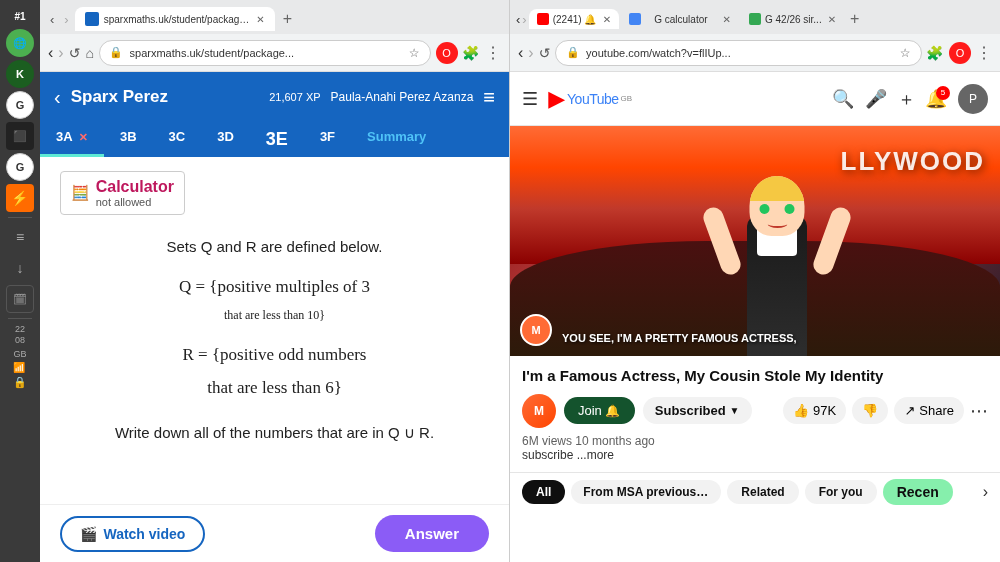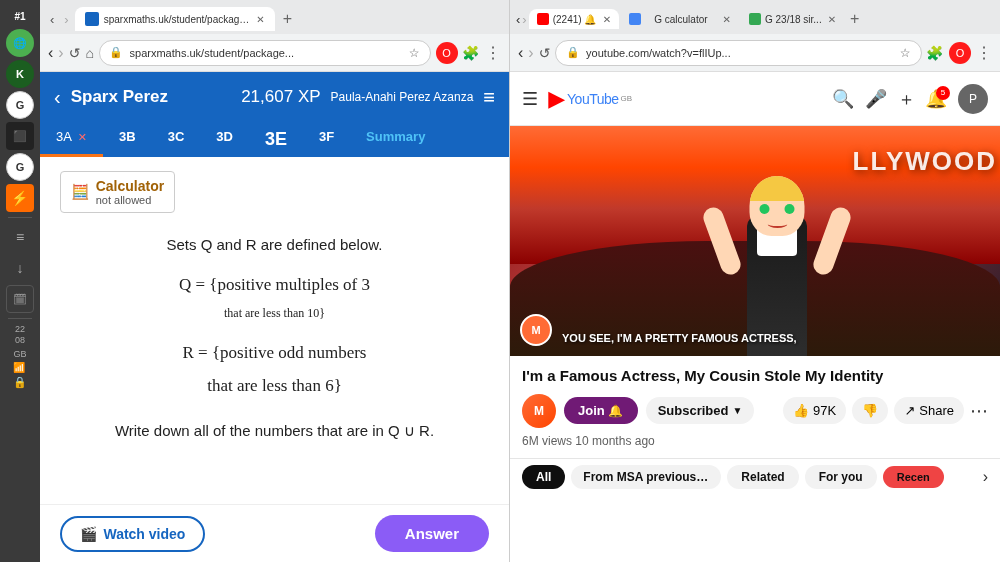--- a/index.html
+++ b/index.html
@@ -54,45 +54,45 @@
     <button style="width:22px;height:22px;border-radius:50%;background:#ff1a1a;border:none;display:flex;align-items:center;justify-content:center;font-size:11px;color:#fff;cursor:pointer;">O</button>
     <button style="background:none;border:none;font-size:14px;color:#555;cursor:pointer;">🧩</button>
     <button style="background:none;border:none;font-size:16px;color:#555;cursor:pointer;">⋮</button>
   </div>
 
   <div style="flex:1;display:flex;flex-direction:column;overflow:hidden;">
 
     <div style="background:#1565c0;display:flex;align-items:center;padding:8px 14px;gap:10px;height:50px;">
       <button style="background:none;border:none;color:#fff;font-size:20px;cursor:pointer;">‹</button>
       <span style="color:#fff;font-size:17px;font-weight:bold;flex:1;">Sparx Perez</span>
-      <span style="color:#fff;font-size:17px;">21,607 XP</span>
+      <span style="color:#fff;font-size:11px;">21,607 XP</span>
       <span style="color:#fff;font-size:12px;">Paula-Anahi Perez Azanza</span>
       <button style="background:none;border:none;color:#fff;font-size:20px;cursor:pointer;">≡</button>
     </div>
 
     <div style="background:#1565c0;display:flex;">
-      <div style="padding:7px 16px;color:#fff;font-size:13px;font-weight:400;cursor:pointer;position:relative;border-bottom:3px solid #f97316;">
+      <div style="padding:7px 16px;color:#fff;font-size:13px;font-weight:700;cursor:pointer;position:relative;border-bottom:3px solid #5eead4;">
         <span>3A</span>
         <span style="color:#ff6b6b;margin-left:3px;font-size:11px;">✕</span>
       </div>
       <div style="padding:7px 16px;color:#fff;font-size:13px;font-weight:700;cursor:pointer;">3B</div>
       <div style="padding:7px 16px;color:#fff;font-size:13px;font-weight:700;cursor:pointer;">3C</div>
       <div style="padding:7px 16px;color:#fff;font-size:13px;font-weight:700;cursor:pointer;">3D</div>
       <div style="padding:7px 16px;color:#fff;font-size:18px;font-weight:700;cursor:pointer;">3E</div>
       <div style="padding:7px 16px;color:#fff;font-size:13px;font-weight:700;cursor:pointer;">3F</div>
       <div style="padding:7px 16px;color:#4fc3f7;font-size:13px;font-weight:700;cursor:pointer;">Summary</div>
     </div>
 
     <div style="flex:1;padding:14px 20px;background:#fff;display:flex;flex-direction:column;overflow:hidden;">
 
       <div style="display:flex;align-items:center;gap:10px;margin-bottom:18px;">
         <div style="display:flex;align-items:center;gap:6px;border:1px solid #ccc;border-radius:4px;padding:6px 10px;">
           <span style="font-size:15px;">🧮</span>
           <div>
-            <div style="font-size:14px;color:#a16207;font-weight:600;">Calculator</div>
+            <div style="font-size:16px;color:#be185d;font-weight:600;">Calculator</div>
             <div style="font-size:11px;color:#555;">not allowed</div>
           </div>
         </div>
       </div>
 
       <div style="font-size:15px;color:#222;line-height:1.8;text-align:center;flex:1;">
         <p style="margin-bottom:12px;font-size:15px;">Sets Q and R are defined below.</p>
         <p style="font-family:'Times New Roman',serif;font-size:17px;margin-bottom:2px;">Q = {positive multiples of 3</p>
         <p style="font-family:'Times New Roman',serif;font-size:12px;margin-bottom:14px;">that are less than 10}</p>
         <p style="font-family:'Times New Roman',serif;font-size:17px;margin-bottom:2px;">R = {positive odd numbers</p>
@@ -124,21 +124,21 @@
       <span style="overflow:hidden;text-overflow:ellipsis;white-space:nowrap;">(2241) 🔔</span>
       <span style="color:#666;margin-left:2px;">✕</span>
     </div>
     <div style="display:flex;align-items:center;gap:13px;padding:4px 8px;background:#e8e9ea;border-radius:8px 8px 0 0;font-size:10px;color:#333;min-width:80px;">
       <div style="width:12px;height:12px;border-radius:2px;background:#4285f4;flex-shrink:0;"></div>
       <span>G calculator</span>
       <span style="color:#666;margin-left:2px;">✕</span>
     </div>
     <div style="display:flex;align-items:center;gap:4px;padding:4px 8px;background:#e8e9ea;border-radius:8px 8px 0 0;font-size:10px;color:#333;min-width:80px;">
       <div style="width:12px;height:12px;border-radius:2px;background:#34a853;flex-shrink:0;"></div>
-      <span>G 23/18 sir...</span>
+      <span>G 42/26 sir...</span>
       <span style="color:#666;margin-left:2px;">✕</span>
     </div>
     <button style="background:none;border:none;font-size:16px;color:#666;cursor:pointer;padding:0 4px;">+</button>
   </div>
 
   <div style="display:flex;align-items:center;padding:4px 8px;gap:5px;height:38px;background:#f1f3f4;border-bottom:1px solid #ddd;">
     <button style="background:none;border:none;font-size:16px;color:#333;cursor:pointer;">‹</button>
     <button style="background:none;border:none;font-size:16px;color:#aaa;cursor:pointer;">›</button>
     <button style="background:none;border:none;font-size:14px;color:#555;cursor:pointer;">↺</button>
     <div style="flex:1;height:26px;border-radius:13px;border:1px solid #ccc;background:#fff;display:flex;align-items:center;padding:0 10px;gap:6px;">
@@ -170,21 +170,21 @@
       </button>
       <div style="width:30px;height:30px;border-radius:50%;background:#666;display:flex;align-items:center;justify-content:center;color:#fff;font-size:12px;cursor:pointer;">P</div>
     </div>
 
     <div style="width:100%;height:230px;position:relative;overflow:hidden;background:linear-gradient(135deg,#8B0000 0%,#b34040 30%,#c0392b 50%,#1a1a2e 100%);cursor:pointer;flex-shrink:0;">
 
       <div style="position:absolute;top:0;left:0;right:0;height:60%;background:linear-gradient(to bottom,#ff6b35 0%,#ff4500 30%,#c0392b 60%,#8B0000 100%);"></div>
 
       <div style="position:absolute;bottom:0;left:0;right:0;height:50%;background:linear-gradient(to bottom,#4a1010 0%,#2c1a0a 100%);border-radius:40% 40% 0 0;"></div>
 
-      <div style="position:absolute;top:20px;right:3px;font-size:26px;font-weight:900;color:rgba(255,255,255,0.9);letter-spacing:2px;text-shadow:2px 2px 8px rgba(0,0,0,0.6);">LLYWOOD</div>
+      <div style="position:absolute;top:20px;right:15px;font-size:26px;font-weight:900;color:rgba(255,255,255,0.9);letter-spacing:2px;text-shadow:2px 2px 8px rgba(0,0,0,0.6);">LLYWOOD</div>
 
       <div style="position:absolute;bottom:0;left:50%;transform:translateX(-30%);width:110px;height:190px;">
 
         <div style="position:relative;width:100%;height:100%;">
 
           <div style="position:absolute;bottom:0;left:50%;transform:translateX(-50%);width:60px;height:140px;background:linear-gradient(to bottom,#1a1a1a 0%,#2d2d2d 100%);border-radius:10px 10px 0 0;"></div>
 
           <div style="position:absolute;bottom:100px;left:50%;transform:translateX(-50%);width:40px;height:30px;background:#fff;border-radius:4px;"></div>
 
           <div style="position:absolute;bottom:120px;left:50%;transform:translateX(-50%);width:55px;height:60px;background:#ffd7b5;border-radius:50% 50% 40% 40%;overflow:hidden;">
@@ -207,21 +207,21 @@
       <div style="position:absolute;bottom:12px;left:52px;right:10px;color:#fff;font-size:11px;font-weight:bold;text-shadow:1px 1px 3px rgba(0,0,0,0.9);">
         <span>YOU SEE, I'M A PRETTY FAMOUS ACTRESS,</span>
       </div>
     </div>
 
     <div style="padding:10px 12px;">
       <div style="font-size:15px;font-weight:700;color:#0f0f0f;margin-bottom:8px;line-height:1.3;">I'm a Famous Actress, My Cousin Stole My Identity</div>
 
       <div style="display:flex;align-items:center;gap:8px;margin-bottom:6px;flex-wrap:wrap;">
         <div style="width:34px;height:34px;border-radius:50%;background:linear-gradient(135deg,#ff6b35,#ff4500);display:flex;align-items:center;justify-content:center;color:#fff;font-size:12px;font-weight:bold;flex-shrink:0;cursor:pointer;">M</div>
-        <button style="background:#701a75;color:#fff;border:none;border-radius:20px;padding:6px 14px;font-size:13px;font-weight:700;cursor:pointer;display:flex;align-items:center;gap:4px;">
+        <button style="background:#14532d;color:#fff;border:none;border-radius:20px;padding:6px 14px;font-size:13px;font-weight:400;cursor:pointer;display:flex;align-items:center;gap:4px;">
           <span>Join</span>
           <span style="font-size:12px;">🔔</span>
         </button>
         <button style="background:#f2f2f2;color:#0f0f0f;border:none;border-radius:20px;padding:6px 12px;font-size:13px;font-weight:600;cursor:pointer;display:flex;align-items:center;gap:4px;">
           <span>Subscribed</span>
           <span style="font-size:10px;">▼</span>
         </button>
         <div style="display:flex;align-items:center;gap:6px;margin-left:auto;">
           <button style="display:flex;align-items:center;gap:4px;background:#f2f2f2;border:none;border-radius:20px;padding:6px 10px;font-size:13px;cursor:pointer;">
             <span>👍</span>
@@ -234,24 +234,27 @@
             <span>↗</span>
             <span>Share</span>
           </button>
           <button style="background:none;border:none;font-size:18px;cursor:pointer;color:#333;">⋯</button>
         </div>
       </div>
 
       <div style="font-size:12px;color:#606060;">
         <span>6M views  10 months ago</span>
       </div>
+      <div style="font-size:12px;color:#333;cursor:pointer;">
+        <span>subscribe ...more</span>
+      </div>
     </div>
 
     <div style="display:flex;align-items:center;border-top:1px solid #e5e5e5;padding:6px 12px;gap:6px;overflow:hidden;">
       <div style="padding:5px 14px;border-radius:20px;font-size:12px;font-weight:600;cursor:pointer;white-space:nowrap;background:#0f0f0f;color:#fff;flex-shrink:0;">All</div>
       <div style="padding:5px 12px;border-radius:20px;font-size:12px;font-weight:600;cursor:pointer;white-space:nowrap;background:#f2f2f2;color:#0f0f0f;overflow:hidden;text-overflow:ellipsis;max-width:150px;">From MSA previously My Stor...</div>
       <div style="padding:5px 14px;border-radius:20px;font-size:12px;font-weight:600;cursor:pointer;white-space:nowrap;background:#f2f2f2;color:#0f0f0f;flex-shrink:0;">Related</div>
       <div style="padding:5px 14px;border-radius:20px;font-size:12px;font-weight:600;cursor:pointer;white-space:nowrap;background:#f2f2f2;color:#0f0f0f;flex-shrink:0;">For you</div>
-      <div style="padding:5px 14px;border-radius:20px;font-size:11px;font-weight:600;cursor:pointer;white-space:nowrap;background:#ef4444;color:#0f0f0f;flex-shrink:0;">Recen</div>
+      <div style="padding:5px 14px;border-radius:20px;font-size:14px;font-weight:600;cursor:pointer;white-space:nowrap;background:#86efac;color:#0f0f0f;flex-shrink:0;">Recen</div>
       <div style="margin-left:auto;font-size:16px;color:#333;cursor:pointer;flex-shrink:0;">›</div>
     </div>
   </div>
 </div>
 
 </body></html>

